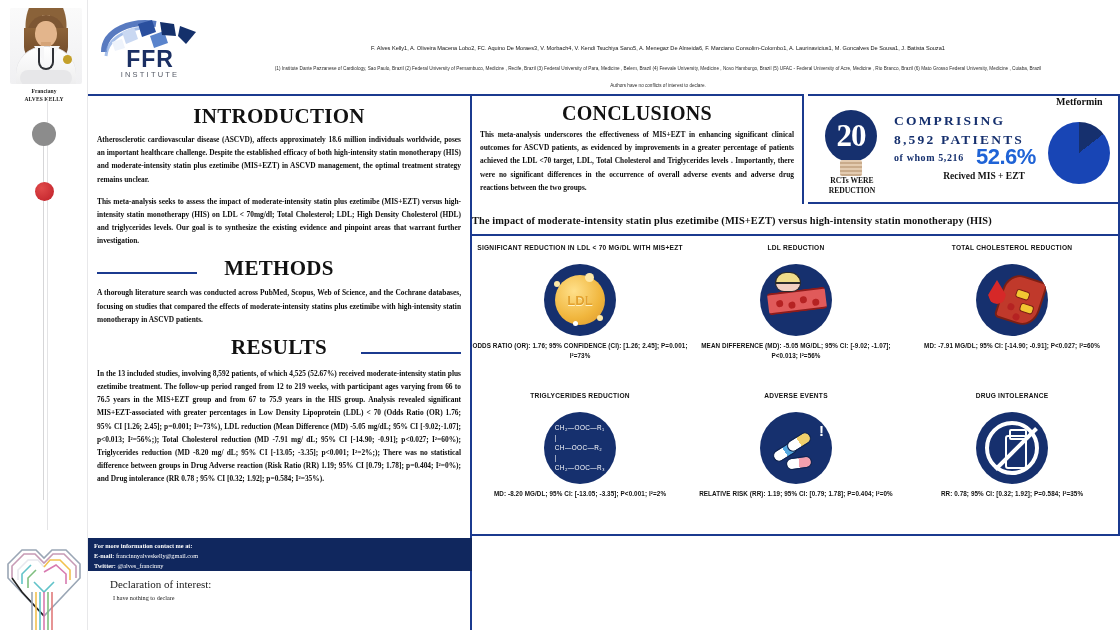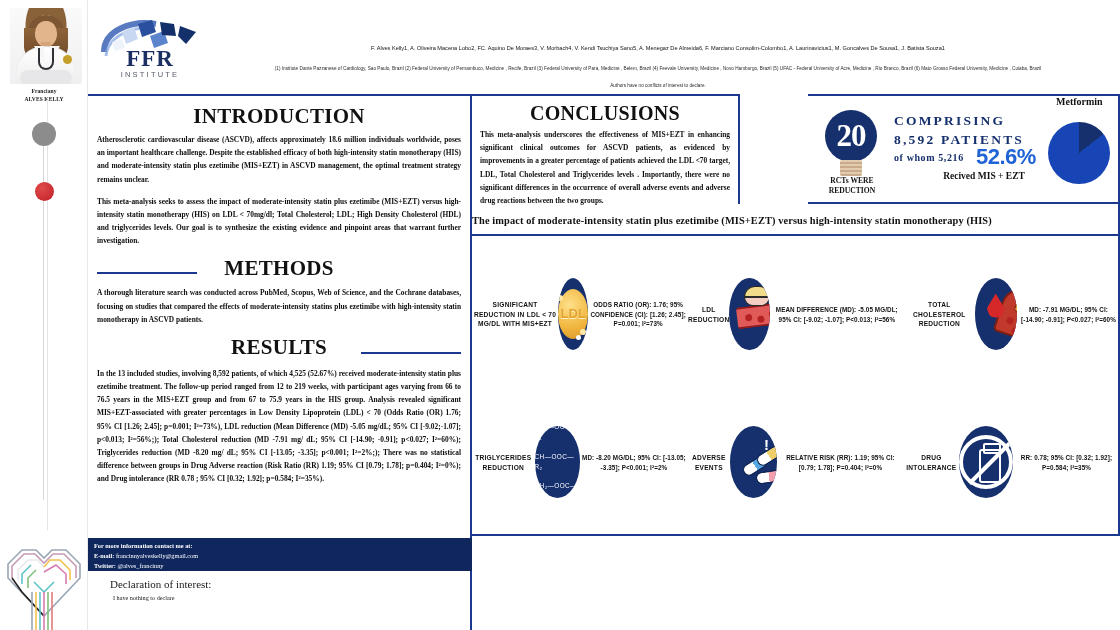--- a/index.html
+++ b/index.html
@@ -110,21 +110,21 @@
   .header {
     position: absolute; left: 88px; top: 0; width: 1032px; height: 94px;
     background: #ffffff;
   }
   .ffr-logo {
     position: absolute; left: 10px; top: 2px; width: 104px; height: 88px;
   }
   .ffr-text {
     position: absolute; left: 10px; top: 46px; width: 104px;
     text-align: center;
-    font-family: Liberation Serif, serif;
+    font-family: Liberation Sans, sans-serif;
     font-size: 23px; font-weight: bold; color: #1b2f63; letter-spacing: 1px;
   }
   .ffr-sub {
     position: absolute; left: 10px; top: 70px; width: 104px;
     text-align: center;
     font-family: "Liberation Sans", sans-serif;
     font-size: 7.5px; color: #555a66; letter-spacing: 2.2px;
   }
   .title {
     position: absolute; left: 130px; top: 4px; width: 890px;
@@ -201,21 +201,21 @@
     font-size: 11px; color: #1a1a1a;
   }
   .doi-sub {
     position: absolute; left: 113px; top: 594px;
     font-family: "Liberation Serif", serif;
     font-size: 6.2px; color: #1a1a1a;
   }
 
   
   .concl {
-    position: absolute; left: 472px; top: 94px; width: 268px; height: 110px;
+    position: absolute; left: 472px; top: 94px; width: 332px; height: 110px;
     border-top: 2px solid #1b3a8f;
     border-right: 2px solid #1b3a8f;
     background: #ffffff;
     padding: 3px 8px 0 8px;
   }
   .concl .sec-head { font-size: 20px; margin: 3px 0 3px 0; }
 
   
   .stat-banner {
     position: absolute; left: 808px; top: 94px; width: 312px; height: 110px;
@@ -296,21 +296,21 @@
 
   
   .info-grid {
     position: absolute; left: 472px; top: 238px; width: 648px; height: 296px;
     display: grid;
     grid-template-columns: 1fr 1fr 1fr;
     grid-template-rows: 1fr 1fr;
   }
   .cell {
     position: relative;
-    display: flex; flex-direction: row; align-items: center;
+    display: flex; flex-direction: column; align-items: center;
     padding-top: 5px;
   }
   .cell-title {
     font-family: "Liberation Sans", sans-serif;
     font-size: 6.6px; font-weight: bold; color: #111111;
     letter-spacing: .25px; text-align: center; line-height: 1.45;
     min-height: 18px;
   }
   .icon-circle {
     width: 72px; height: 72px; border-radius: 50%;

